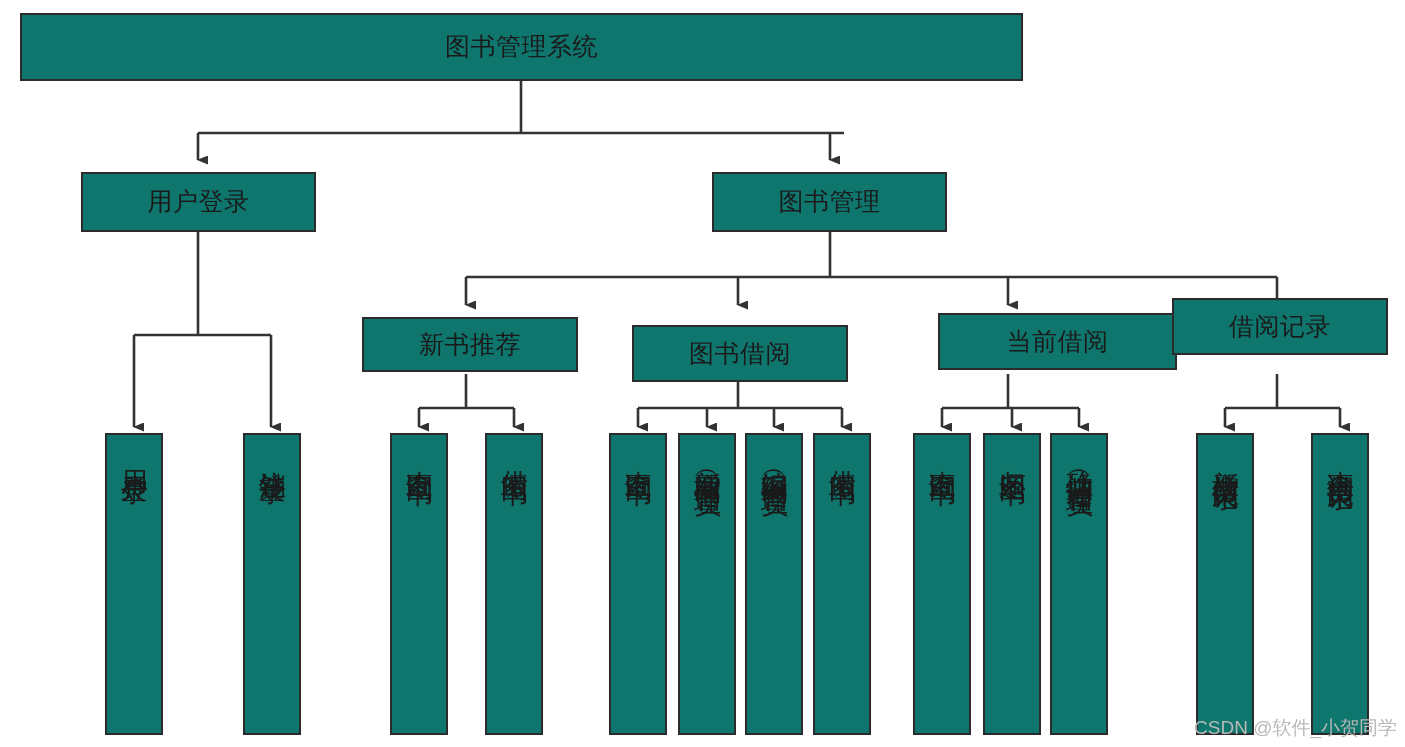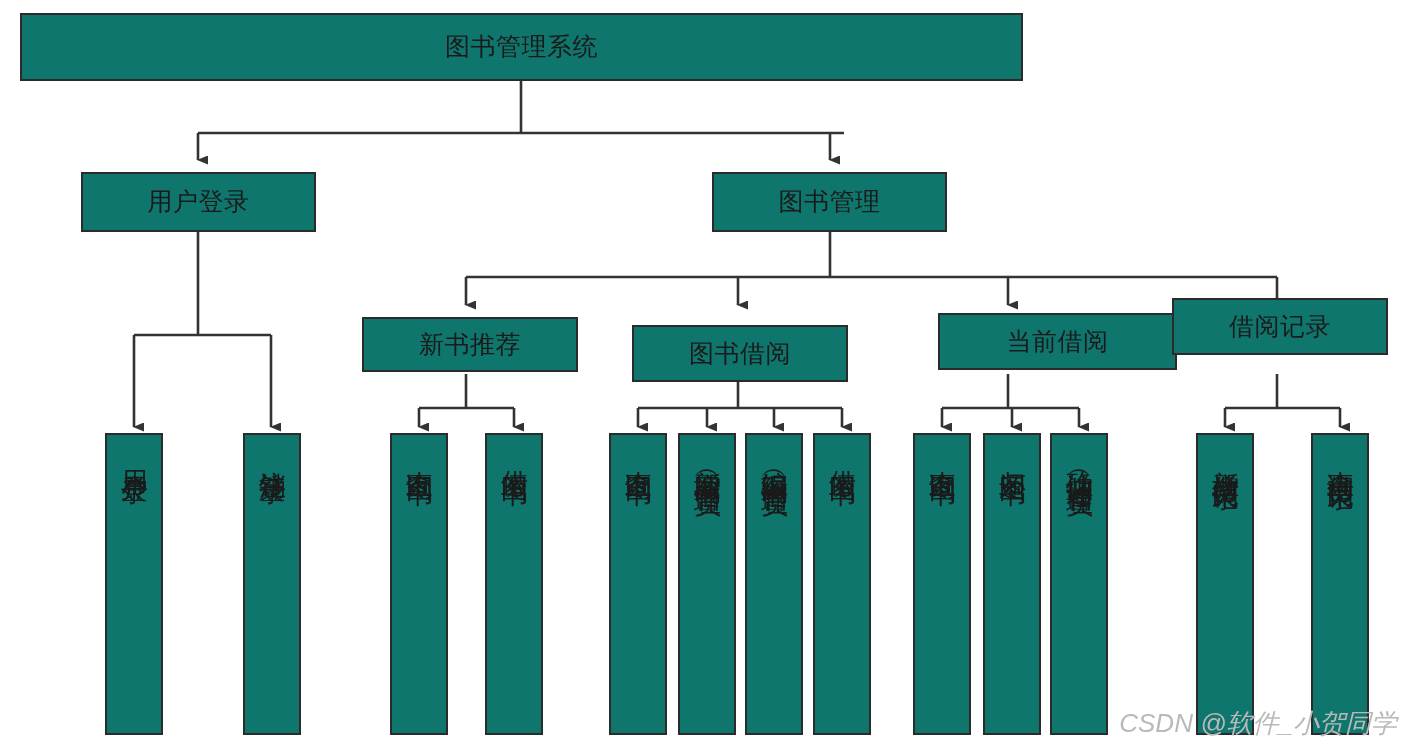--- a/index.html
+++ b/index.html
@@ -54,26 +54,25 @@
     writing-mode: vertical-rl;
     text-orientation: upright;
     font-size: 27px;
     letter-spacing: 3px;
     line-height: 1;
   }
   .watermark {
     position: absolute;
     right: 8px;
     bottom: 6px;
-    font-size: 26px;
+    font-size: 19px;
     color: #b9b9b9;
     z-index: 3;
     white-space: nowrap;
     font-family: "Liberation Sans", "DejaVu Sans", sans-serif;
-    font-style: italic;
   }
 </style>
 </head>
 <body>
 
 <div id="canvas">
 
   <svg id="wires" viewBox="0 0 1405 747" xmlns="http://www.w3.org/2000/svg">
     <defs>
       <marker id="arw" markerWidth="9" markerHeight="11" refX="4.5" refY="10" orient="auto" markerUnits="userSpaceOnUse">

